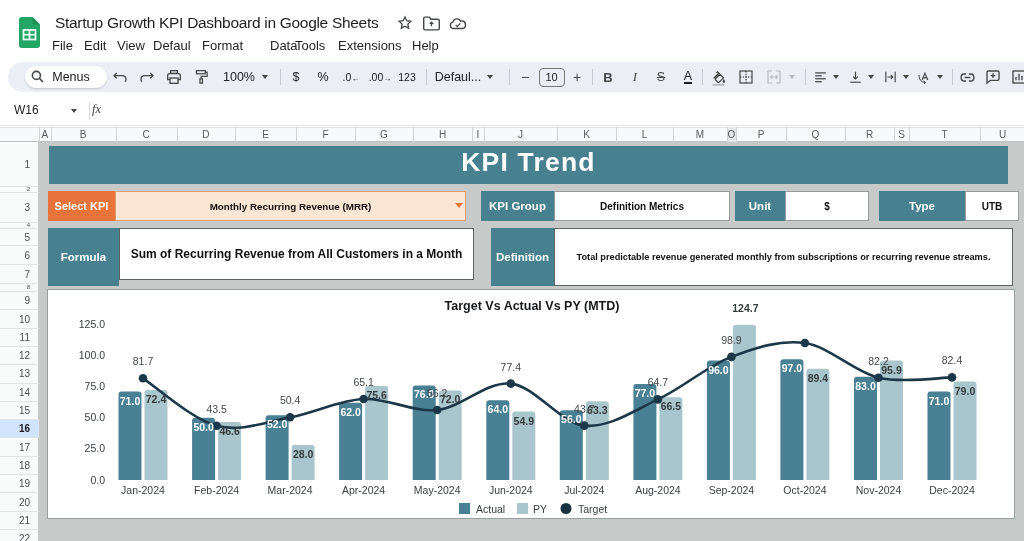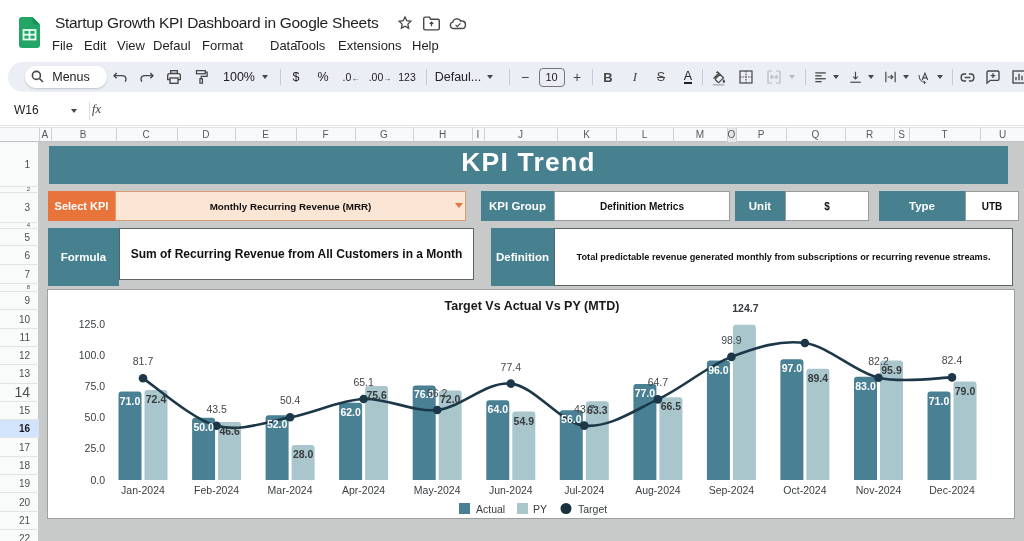--- a/index.html
+++ b/index.html
@@ -324,21 +324,21 @@
 <div class="rl" style="top:225.0px;font-size:6px;font-weight:normal;color:#4a4e52">4</div>
 <div class="rl" style="top:236.5px;font-size:10px;font-weight:normal;color:#4a4e52">5</div>
 <div class="rl" style="top:254.5px;font-size:10px;font-weight:normal;color:#4a4e52">6</div>
 <div class="rl" style="top:273.5px;font-size:10px;font-weight:normal;color:#4a4e52">7</div>
 <div class="rl" style="top:287.0px;font-size:6px;font-weight:normal;color:#4a4e52">8</div>
 <div class="rl" style="top:300.1px;font-size:10px;font-weight:normal;color:#4a4e52">9</div>
 <div class="rl" style="top:318.5px;font-size:10px;font-weight:normal;color:#4a4e52">10</div>
 <div class="rl" style="top:336.8px;font-size:10px;font-weight:normal;color:#4a4e52">11</div>
 <div class="rl" style="top:355.0px;font-size:10px;font-weight:normal;color:#4a4e52">12</div>
 <div class="rl" style="top:373.4px;font-size:10px;font-weight:normal;color:#4a4e52">13</div>
-<div class="rl" style="top:391.6px;font-size:14px;font-weight:normal;color:#4a4e52">14</div>
+<div class="rl" style="top:391.6px;font-size:10px;font-weight:normal;color:#4a4e52">14</div>
 <div class="rl" style="top:410.0px;font-size:10px;font-weight:normal;color:#4a4e52">15</div>
 <div class="rl" style="top:428.2px;font-size:10px;font-weight:bold;color:#1a1b1d">16</div>
 <div class="rl" style="top:446.5px;font-size:10px;font-weight:normal;color:#4a4e52">17</div>
 <div class="rl" style="top:464.9px;font-size:10px;font-weight:normal;color:#4a4e52">18</div>
 <div class="rl" style="top:483.1px;font-size:10px;font-weight:normal;color:#4a4e52">19</div>
 <div class="rl" style="top:501.5px;font-size:10px;font-weight:normal;color:#4a4e52">20</div>
 <div class="rl" style="top:519.8px;font-size:10px;font-weight:normal;color:#4a4e52">21</div>
 <div class="rl" style="top:537.5px;font-size:10px;font-weight:normal;color:#4a4e52">22</div>
 
 <div class="abs teal" id="banner">KPI Trend</div>

